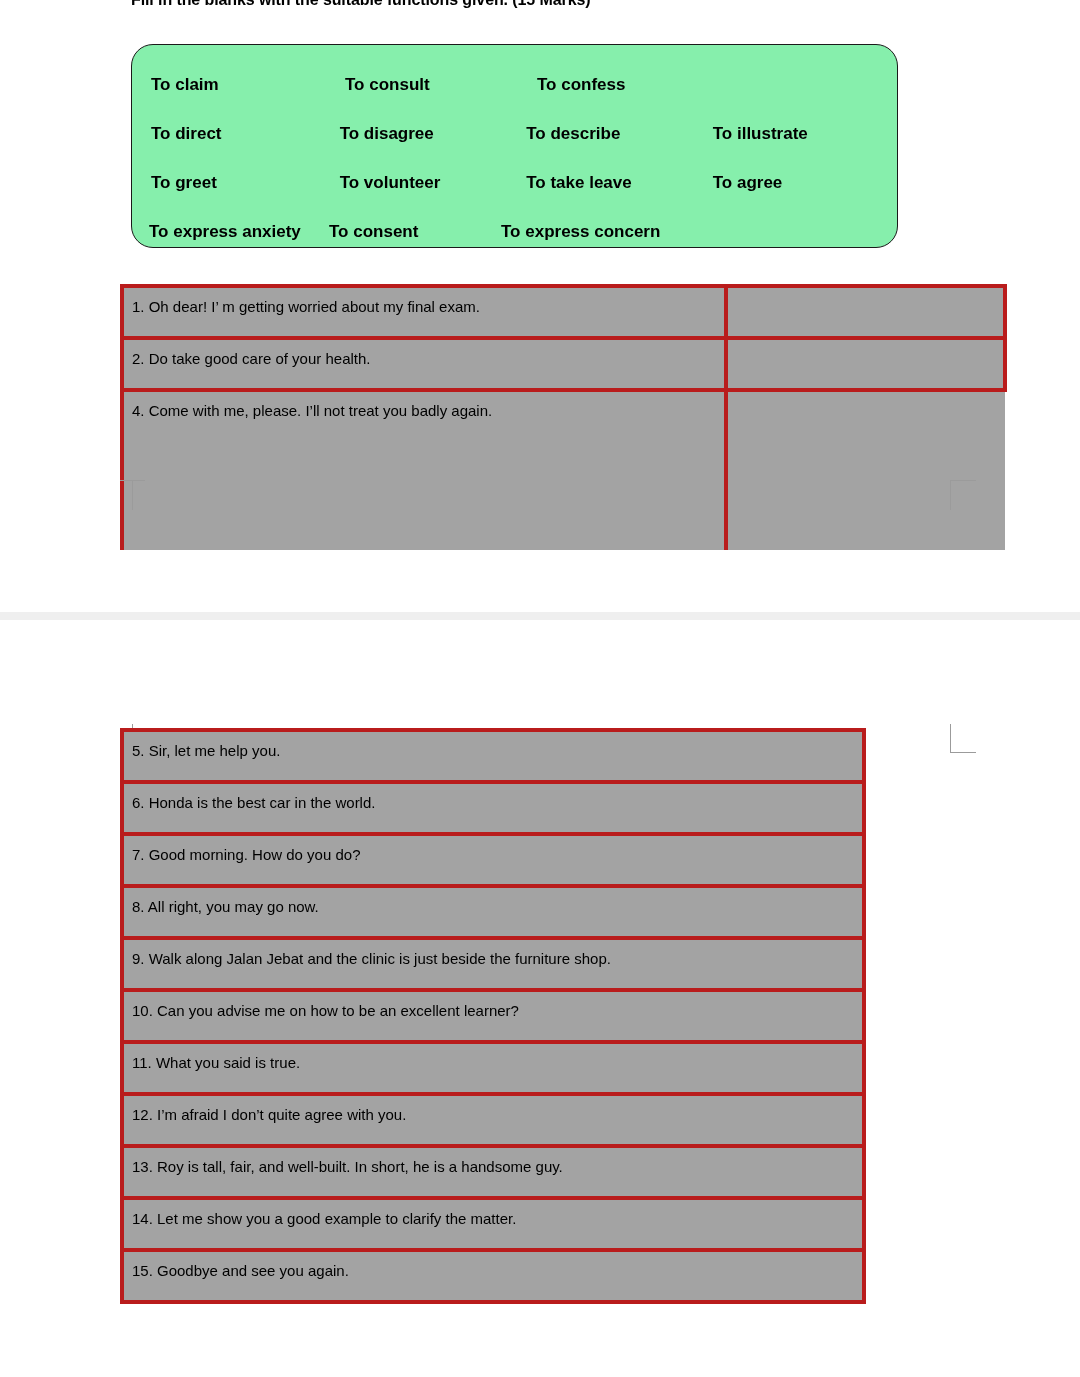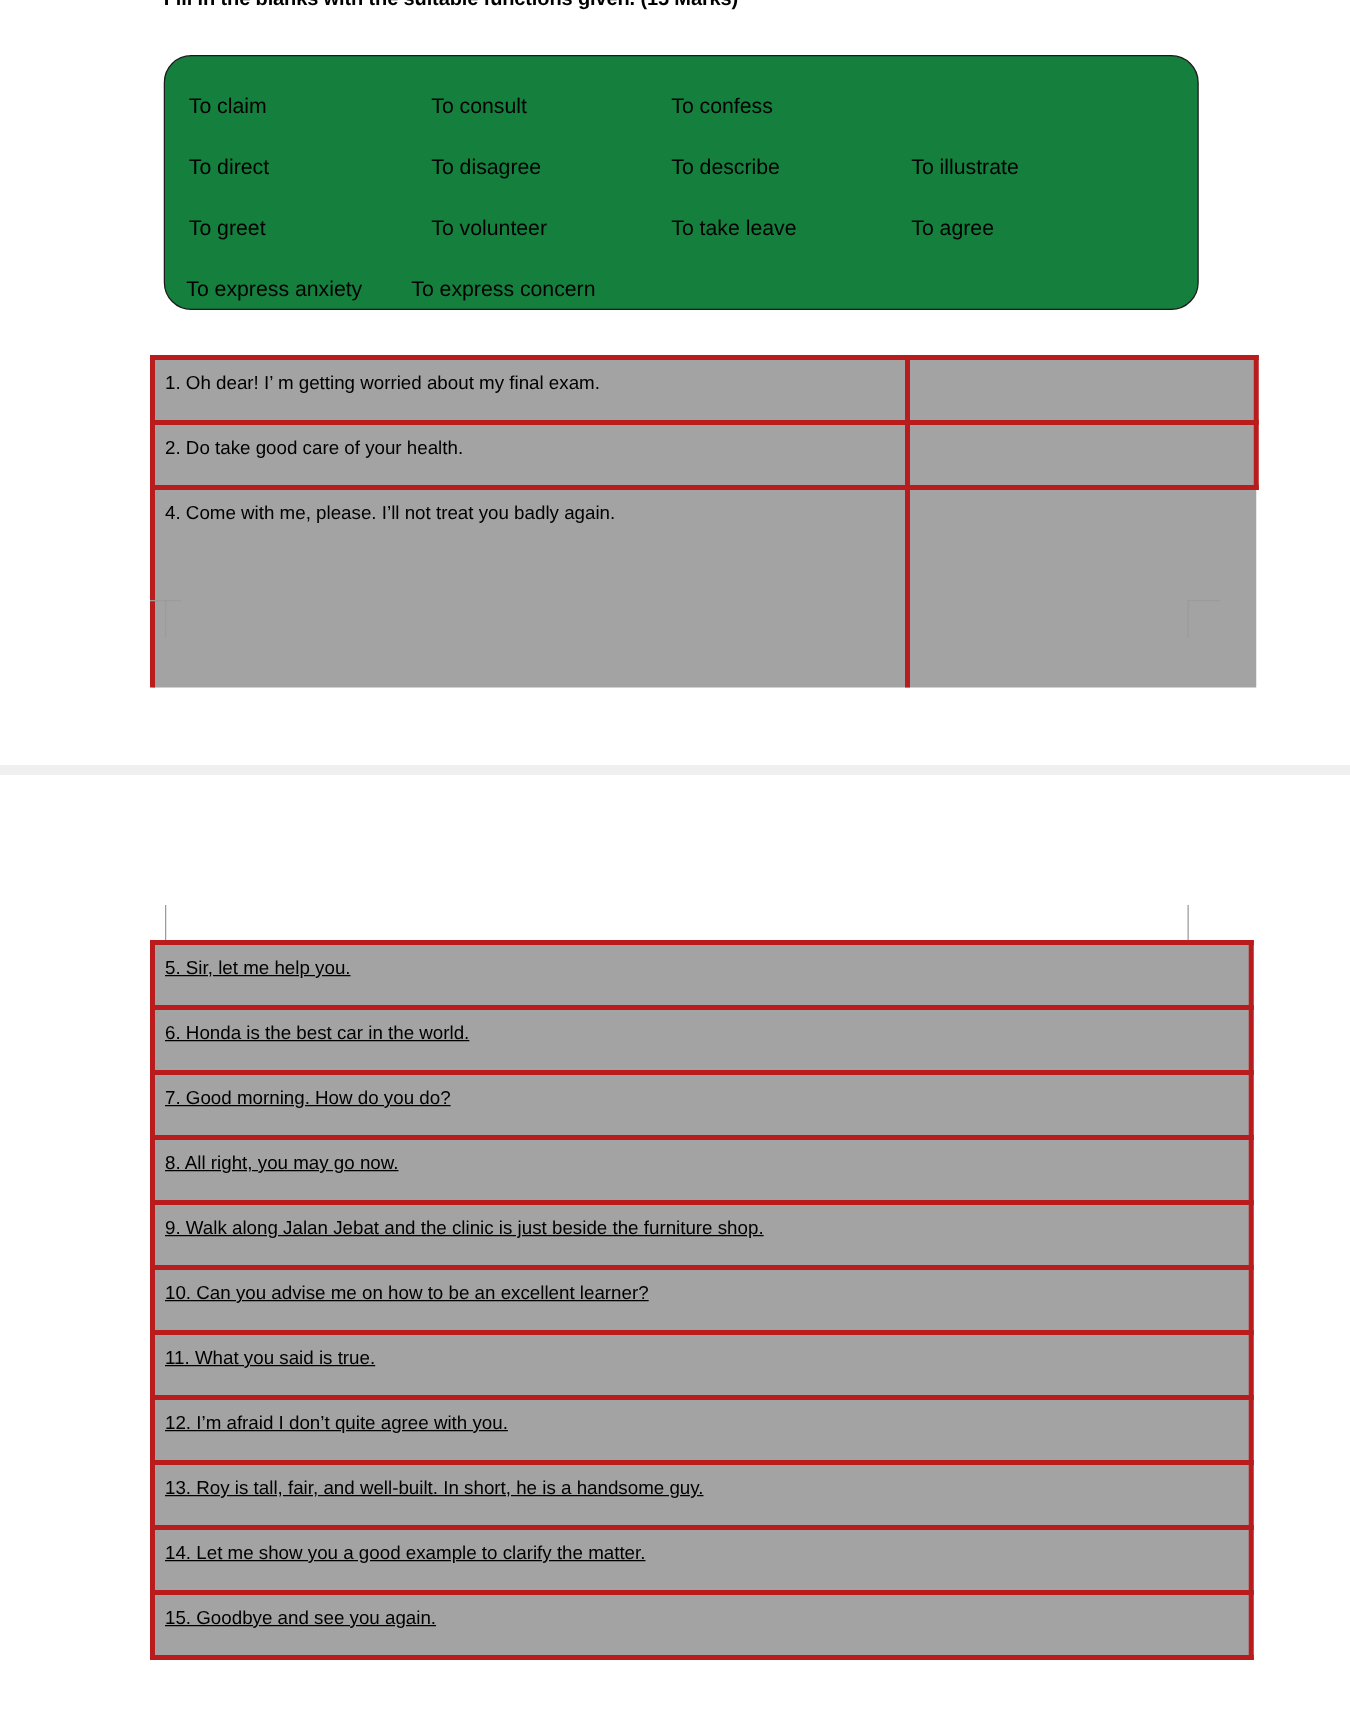--- a/index.html
+++ b/index.html
@@ -34,26 +34,27 @@
     font-weight: bold;
     letter-spacing: -0.1px;
     white-space: nowrap;
   }
 
   
   #word-bank {
     position: absolute;
     left: 131px;
     top: 44px;
-    width: 828px;
+    width: 767px;
     height: 204px;
     border: 1.6px solid #1a1a1a;
     border-radius: 22px;
     box-sizing: border-box;
-    background: #15803d;
+    background: #86efac;
+    font-weight: bold;
   }
   .wb-row {
     position: absolute;
     left: 0;
     width: 100%;
     height: 49px;
     display: flex;
   }
   .wb-row.r1 { top: 15px; }
   .wb-row.r2 { top: 64px; }
@@ -110,23 +111,22 @@
     width: 883px;
   }
   #table-part-one col.c-stem { width: 604px; }
   #table-part-one col.c-ans  { width: 279px; }
   #table-part-one td { height: 52px; }
   #table-part-one tr.tall td { height: 160px; border-bottom: none; margin-left: 16px; }
   #table-part-one tr.tall td.answer-cell { border-right: none; }
 
   #table-part-two {
     left: 120px;
-    top: 752px;
-    width: 883px;
-    text-decoration: underline;
+    top: 728px;
+    width: 746px;
   }
   #table-part-two td { height: 52px; }
 
   
   #page-break {
     position: absolute;
     left: 0;
     top: 612px;
     width: 1080px;
     height: 8px;
@@ -202,20 +202,21 @@
 
     <div class="wb-row r3">
       <span class="wb-cell c1">To greet</span>
       <span class="wb-cell c2">To volunteer</span>
       <span class="wb-cell c3">To take leave</span>
       <span class="wb-cell c4">To agree</span>
     </div>
 
     <div class="wb-row r4">
       <span class="wb-cell c1">To express anxiety</span>
+      <span class="wb-cell c2">To consent</span>
       <span class="wb-cell c3">To express concern</span>
     </div>
 
   </div>
 
   <table class="qtable" id="table-part-one">
     <colgroup>
       <col class="c-stem">
       <col class="c-ans">
     </colgroup>

